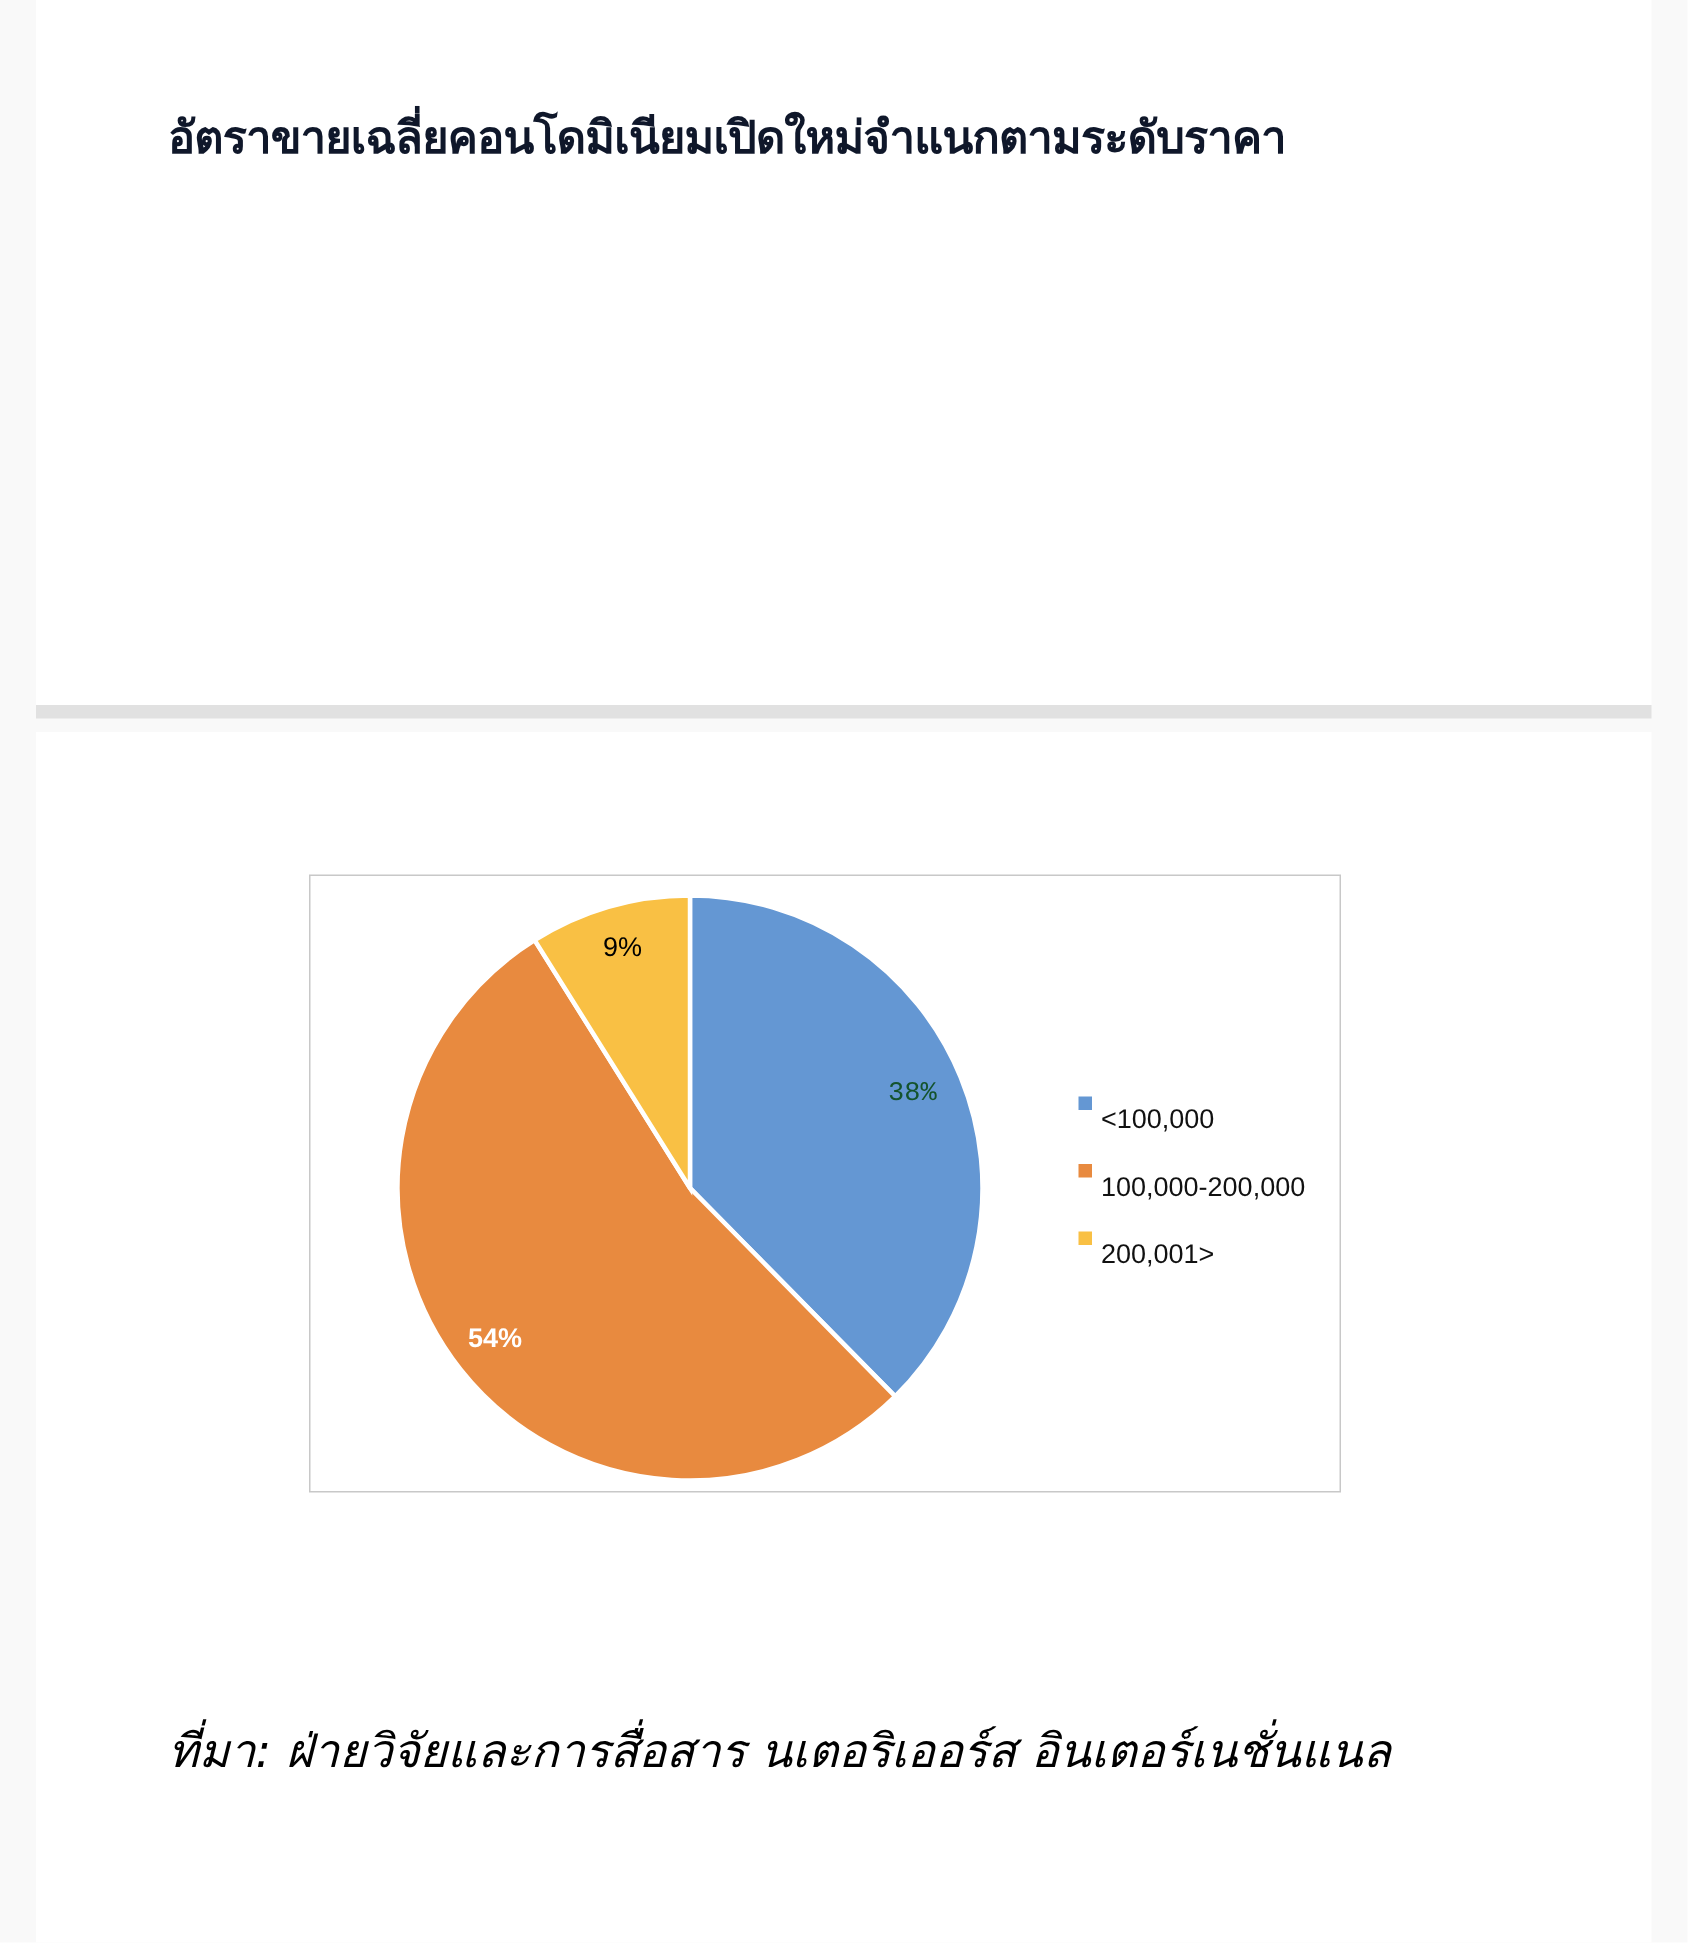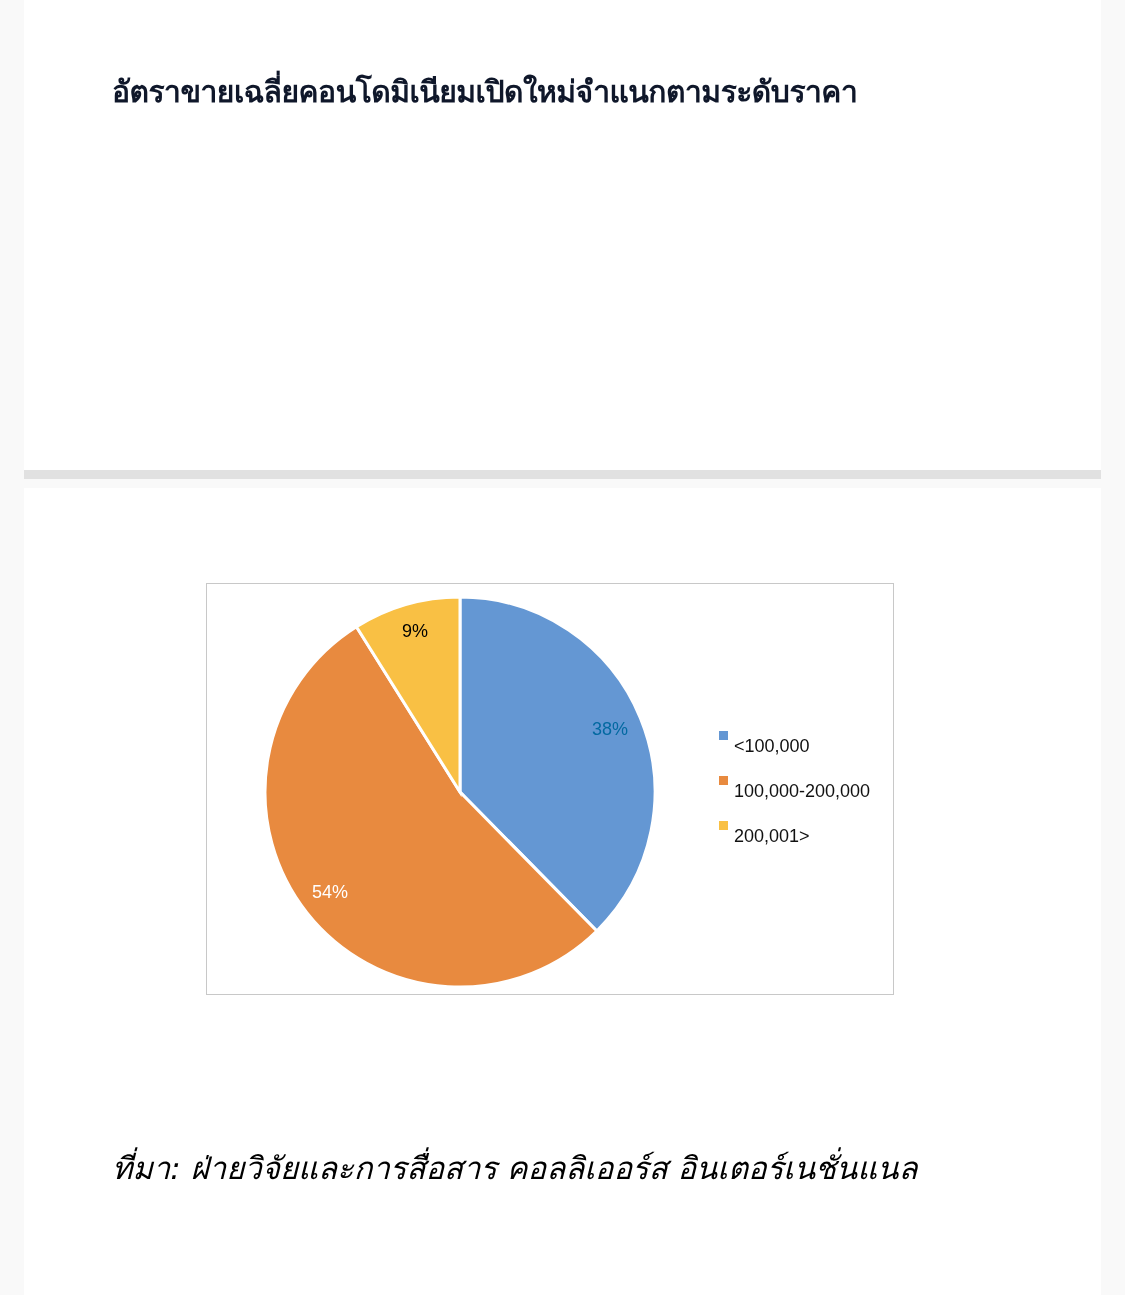--- a/index.html
+++ b/index.html
@@ -26,35 +26,35 @@
 <div class="card-bottom"></div>
 
 <div class="chart-box">
   <svg width="686" height="410" viewBox="0 0 686 410">
     <g id="pie" transform="translate(253,208)">
         <path d="M0,0 L0,-195 A195,195 0 0 1 136.80943379703146,138.95387300876385 Z" fill="#6497d3" stroke="#ffffff" stroke-width="3"></path>
         <path d="M0,0 L136.80943379703146,138.95387300876385 A195,195 0 1 1 -103.56277079016856,-165.22636746676665 Z" fill="#e88a3f" stroke="#ffffff" stroke-width="3"></path>
         <path d="M0,0 L-103.56277079016856,-165.22636746676665 A195,195 0 0 1 1.2543356667477766e-13,-195 Z" fill="#f9c044" stroke="#ffffff" stroke-width="3"></path>
       </g>
   </svg>
-  <span class="slice-label" style="left:385px; top:135px; color:#0369a1;">38%</span>
-  <span class="slice-label" style="left:105px; top:298px; color:#fff;">54%</span>
+  <span class="slice-label" style="left:385px; top:135px; color:#14532d;font-family:Liberation Mono, monospace;">38%</span>
+  <span class="slice-label" style="left:105px; top:298px; color:#fff;font-weight:bold;">54%</span>
   <span class="slice-label" style="left:195px; top:37px; color:#000;">9%</span>
 
   <div class="legend">
     <div class="legend-item">
       <span class="swatch" style="background:#6497d3;"></span>
       <span class="legend-label">&lt;100,000</span>
     </div>
     <div class="legend-item">
       <span class="swatch" style="background:#e88a3f;"></span>
       <span class="legend-label">100,000-200,000</span>
     </div>
     <div class="legend-item">
       <span class="swatch" style="background:#f9c044;"></span>
       <span class="legend-label">200,001&gt;</span>
     </div>
   </div>
 </div>
 
 <div class="source">
-  <div>ที่มา: ฝ่ายวิจัยและการสื่อสาร คอลลิเออร์ส อินเตอร์เนชั่นแนล</div>
+  <div>ที่มา: ฝ่ายวิจัยและการสื่อสาร นเตอริเออร์ส อินเตอร์เนชั่นแนล</div>
 </div>
 
 </body></html>

